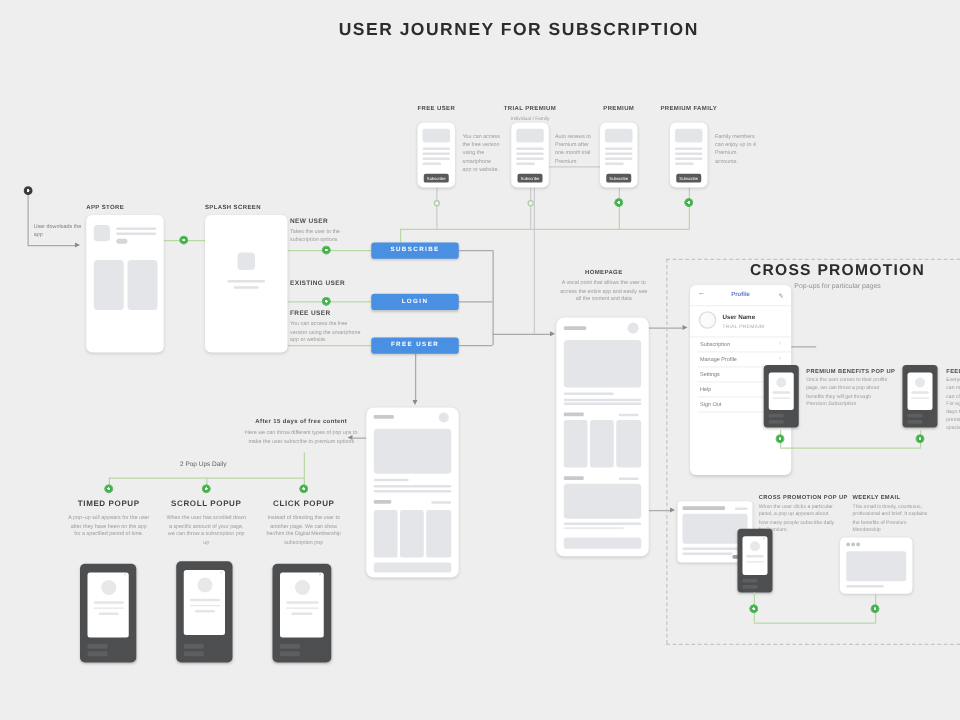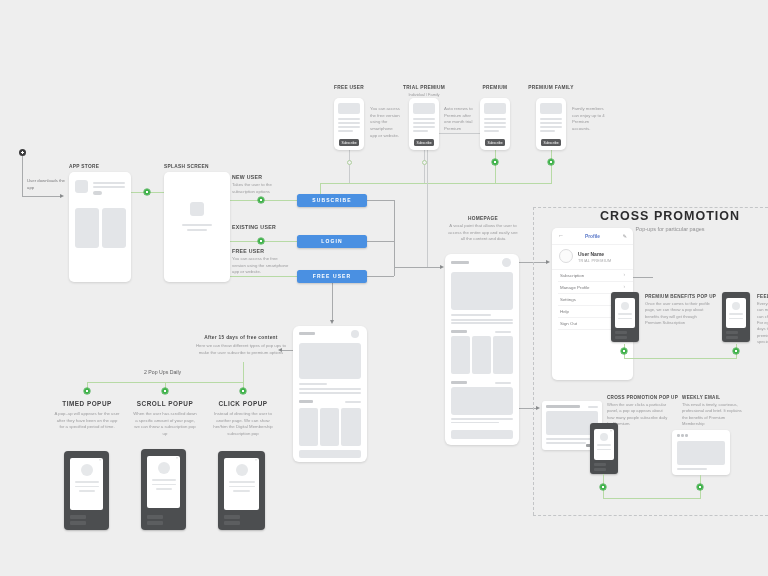--- a/index.html
+++ b/index.html
@@ -47,20 +47,21 @@
   .mr{font-size:4.4px;color:#7c7c7e;}
   .mc{font-size:4.6px;color:#b8b8ba;}
   .mdiv{height:1px;background:#f2f2f3;}
   .pre{white-space:pre-line;}
 </style>
 </head>
 <body>
 
 <div class="canvas">
 
+  <div class="c h1" style="left:215px;top:15px;width:400px;">USER JOURNEY FOR SUBSCRIPTION</div>
 
   <div class="c hl lt" style="left:439px;top:133px;width:41px;"></div>
   <div class="c vl lt" style="left:349px;top:150px;height:33px;"></div>
   <div class="c vl lt" style="left:424px;top:150px;height:33px;"></div>
   <div class="c vl gr" style="left:495px;top:150px;height:33px;"></div>
   <div class="c vl gr" style="left:551px;top:150px;height:33px;"></div>
   <div class="c hl gr" style="left:320px;top:183px;width:232px;"></div>
   <div class="c vl gr" style="left:320px;top:183px;height:11px;"></div>
   <div class="c dh" style="left:347px;top:160px;"></div>
   <div class="c dh" style="left:422px;top:160px;"></div>

